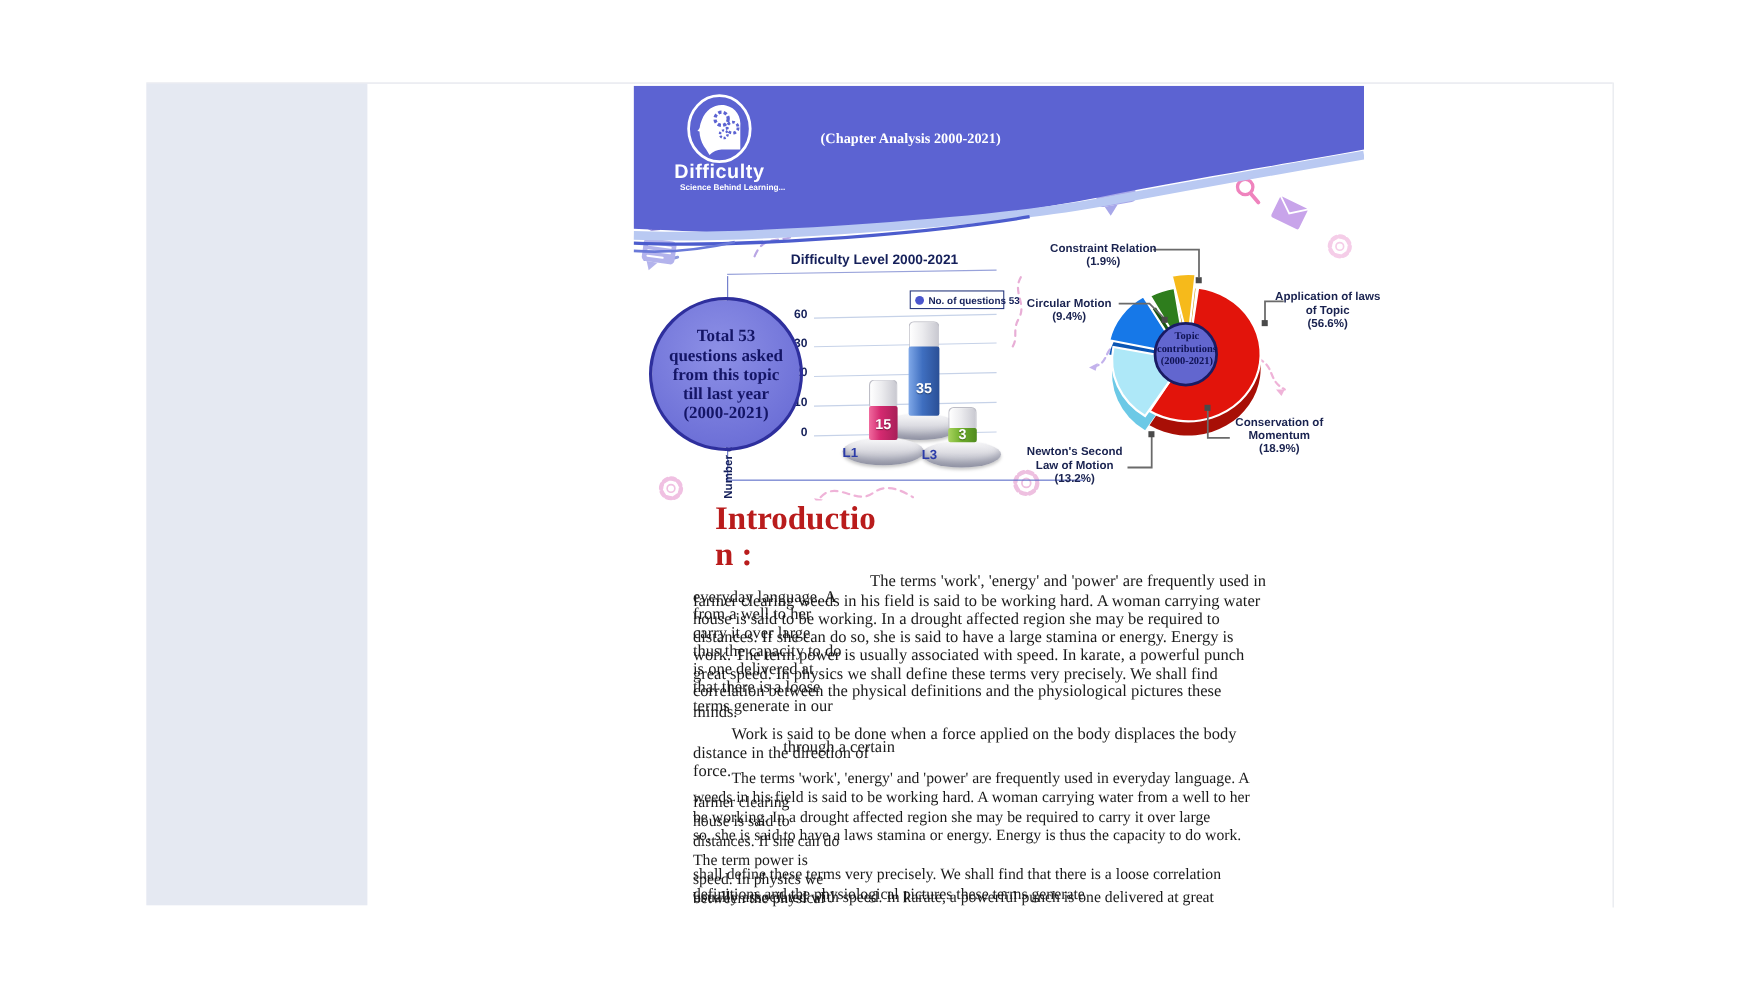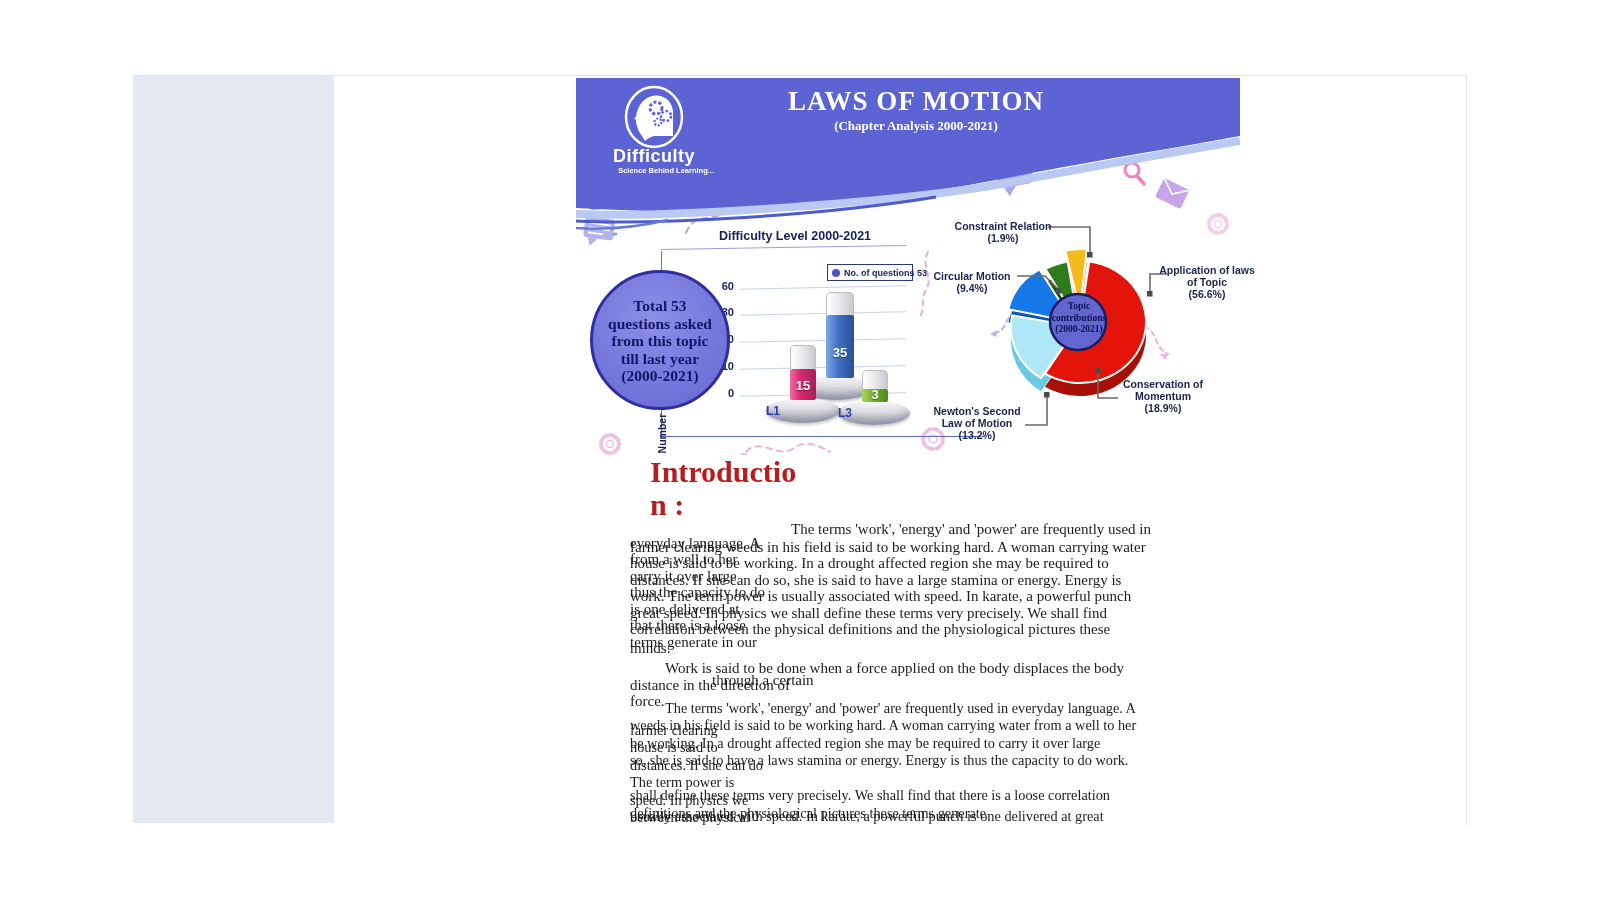--- a/index.html
+++ b/index.html
@@ -8,21 +8,21 @@
   
   #pane-top-border{left:133px;top:75px;width:1333px;height:0;border-top:1px solid #dfe2e9;}
   #pane-right-border{left:1466px;top:75px;width:0;height:750px;border-left:1px solid #e3e5ec;}
   #sidebar{left:133px;top:76px;width:201px;height:747px;background:#e5e9f2;}
   
   #infographic{left:576px;top:78px;width:664px;height:377px;background:#ffffff;}
   #ig-decor{left:0;top:0;width:664px;height:377px;z-index:1;}
   #ig-header{left:0;top:0;width:664px;height:160px;z-index:2;}
   #ig-title{left:170px;top:8px;width:340px;text-align:center;color:#ffffff;z-index:3;
     font:700 27px "Liberation Serif",serif;letter-spacing:1px;}
-  #ig-subtitle{left:170px;top:40px;width:340px;text-align:center;color:#ffffff;z-index:3;
+  #ig-subtitle{left:170px;top:40px;width:340px;text-align:left;color:#ffffff;z-index:3;
     font:700 13px "Liberation Serif",serif;}
   #ig-logo{left:38px;top:6px;width:80px;height:66px;z-index:3;}
   #brand-name{left:18px;top:68px;width:120px;text-align:center;color:#ffffff;z-index:3;
     font:700 18px "Liberation Sans",sans-serif;letter-spacing:.5px;}
   #brand-tagline{left:18px;top:88px;width:120px;text-align:right;color:#ffffff;z-index:3;
     font:700 7.5px "Liberation Sans",sans-serif;}
   
   #badge{left:590px;top:270px;width:140px;height:140px;border-radius:50%;z-index:4;
     background:radial-gradient(circle at 45% 35%,#8d90e6,#6f72d8 70%,#6366cf);
     border:3px solid #2e2f9d;box-sizing:border-box;text-align:center;
@@ -139,21 +139,20 @@
     </g>
   </svg>
 
   <svg class="abs" id="ig-header" viewBox="0 0 664 160">
     <path d="M0,0 L664,0 L664,58 C600,70 520,82 420,102 C330,119 200,136 100,134 C60,133 25,131 0,130 Z" fill="#5c63d2"></path>
     <path d="M0,136 C100,140 330,124 430,105 C520,88 600,74 664,63" stroke="#b9c9f2" stroke-width="8" fill="none"></path>
     <path d="M0,143 C90,147 250,137 360,119" stroke="#4c5ccd" stroke-width="3" fill="none"></path>
     <path d="M0,150 C30,152 62,149 92,142" stroke="#6a79d8" stroke-width="2.5" fill="none"></path>
   </svg>
 
-  <div class="abs" id="ig-title">LAWS OF MOTION</div>
   <div class="abs" id="ig-subtitle">(Chapter Analysis 2000-2021)</div>
 
   <svg class="abs" id="ig-logo" viewBox="0 0 80 66">
     <ellipse cx="40" cy="33" rx="28" ry="30" fill="none" stroke="#ffffff" stroke-width="2.5"></ellipse>
     <path d="M28,52 C22,44 20,34 24,25 C28,15 37,10 46,12 C55,14 60,22 59,32 L59,52 L42,52 C38,52 34,54 31,57 Z" fill="#ffffff"></path>
     <path d="M24,30 l-4,5 l5,1 z" fill="#ffffff"></path>
     <g fill="none" stroke="#5c63d2">
         <circle cx="42" cy="24" r="6" stroke-width="3" stroke-dasharray="3 2"></circle>
         <circle cx="52" cy="32" r="5" stroke-width="2.6" stroke-dasharray="2.5 2"></circle>
         <circle cx="44" cy="38" r="3.5" stroke-width="2.2" stroke-dasharray="2 1.6"></circle>

